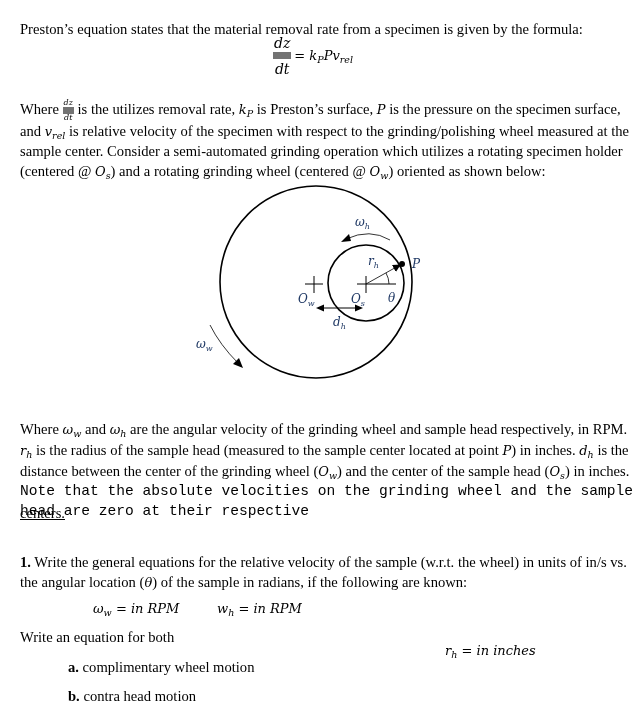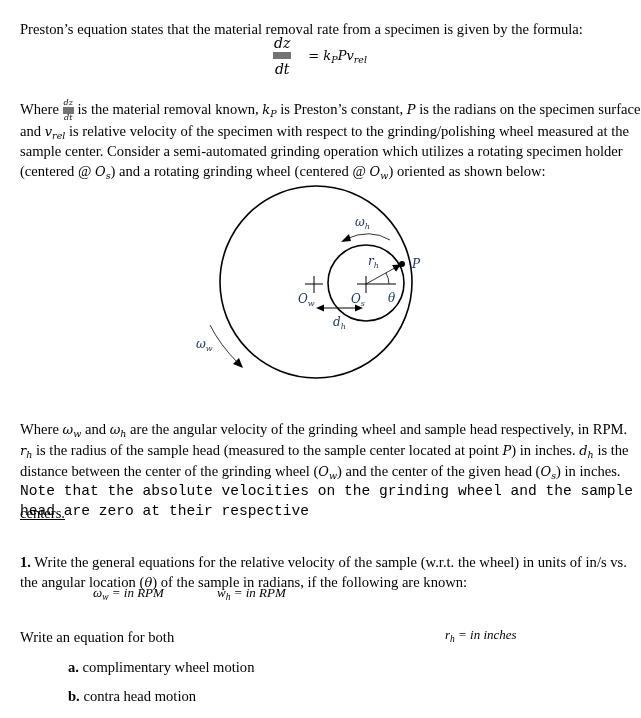--- a/index.html
+++ b/index.html
@@ -50,62 +50,61 @@
     .eq-center {
       position: absolute;
       left: 273px;
       top: 36px;
       display: flex;
       align-items: center;
       font-family: "DejaVu Serif", serif;
       font-style: italic;
       font-size: 13px;
     }
-    .eq-center .rhs { margin-left: 17px; }
+    .eq-center .rhs { margin-left: 3px; }
     .diagram {
       position: absolute;
       left: 0;
       top: 0;
     }
     .known-row {
       position: absolute;
       top: 583px;
       left: 0;
       width: 641px;
       height: 22px;
       font-family: "DejaVu Serif", serif;
       font-style: italic;
       font-size: 13px;
     }
     .known-row span.k {
       position: absolute;
-      top: 0;
+      top: 16px;
       white-space: nowrap;
-      font-family: Liberation Serif, serif;
     }
     b { font-weight: bold; }
   </style>
 </head>
 <body>
 
 <p class="p" style="top:4px;">
   <span>Preston’s equation states that the material removal rate from a specimen is given by the formula:</span>
 </p>
 
 <div class="eq-center">
   <span class="frac big">
     <span class="num">dz</span>
     <span class="den">dt</span>
   </span>
   <span class="rhs"><span>= k</span><span class="sub">P</span><span>Pv</span><span class="sub">rel</span></span>
 </div>
 
 <p class="p" style="top:84px;">
   <span>Where</span>
-  <span class="frac small"><span class="num">dz</span><span class="den">dt</span></span><span> is the material removal known, </span><span class="mi">k</span><span class="mi sub">P</span><span> is Preston’s constant, </span><span class="mi">P</span><span> is the radians on the specimen surface,</span>
+  <span class="frac small"><span class="num">dz</span><span class="den">dt</span></span><span> is the utilizes removal rate, </span><span class="mi">k</span><span class="mi sub">P</span><span> is Preston’s surface, </span><span class="mi">P</span><span> is the pressure on the specimen surface,</span>
 </p>
 <p class="p" style="top:106px;">
   <span>and </span><span class="mi">v</span><span class="mi sub">rel</span><span> is relative velocity of the specimen with respect to the grinding/polishing wheel measured at the</span>
 </p>
 <p class="p" style="top:126px;">
   <span>sample center.  Consider a semi-automated grinding operation which utilizes a rotating specimen holder</span>
 </p>
 <p class="p" style="top:146px;">
   <span>(centered @ </span><span class="mi">O</span><span class="mi sub">s</span><span>) and a rotating grinding wheel (centered @ </span><span class="mi">O</span><span class="mi sub">w</span><span>) oriented as shown below:</span>
 </p>
@@ -155,21 +154,21 @@
   </g>
 </svg>
 
 <p class="p" style="top:404px;">
   <span>Where </span><span class="mi">ω</span><span class="mi sub">w</span><span> and </span><span class="mi">ω</span><span class="mi sub">h</span><span> are the angular velocity of the grinding wheel and sample head respectively, in RPM.</span>
 </p>
 <p class="p" style="top:425px;">
   <span class="mi">r</span><span class="mi sub">h</span><span> is the radius of the sample head (measured to the sample center located at point </span><span class="mi">P</span><span>) in inches. </span><span class="mi">d</span><span class="mi sub">h</span><span> is the</span>
 </p>
 <p class="p" style="top:446px;">
-  <span>distance between the center of the grinding wheel (</span><span class="mi">O</span><span class="mi sub">w</span><span>) and the center of the given head (</span><span class="mi">O</span><span class="mi sub">s</span><span>) in inches.</span>
+  <span>distance between the center of the grinding wheel (</span><span class="mi">O</span><span class="mi sub">w</span><span>) and the center of the sample head (</span><span class="mi">O</span><span class="mi sub">s</span><span>) in inches.</span>
 </p>
 <p class="p" style="top:466px;font-family:Liberation Mono, monospace;">
   <span>Note that the absolute velocities on the grinding wheel and the sample head are zero at their respective</span>
 </p>
 <p class="p" style="top:488px;text-decoration:underline;">
   <span>centers.</span>
 </p>
 
 <p class="p" style="top:537px;">
   <b>1.</b><span> Write the general equations for the relative velocity of the sample (w.r.t. the wheel) in units of in/s vs.</span>

